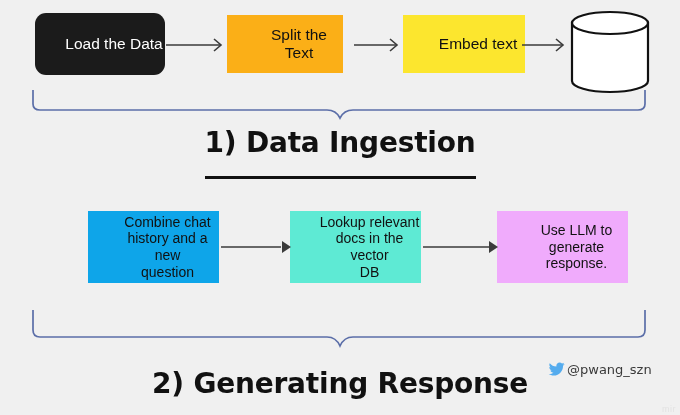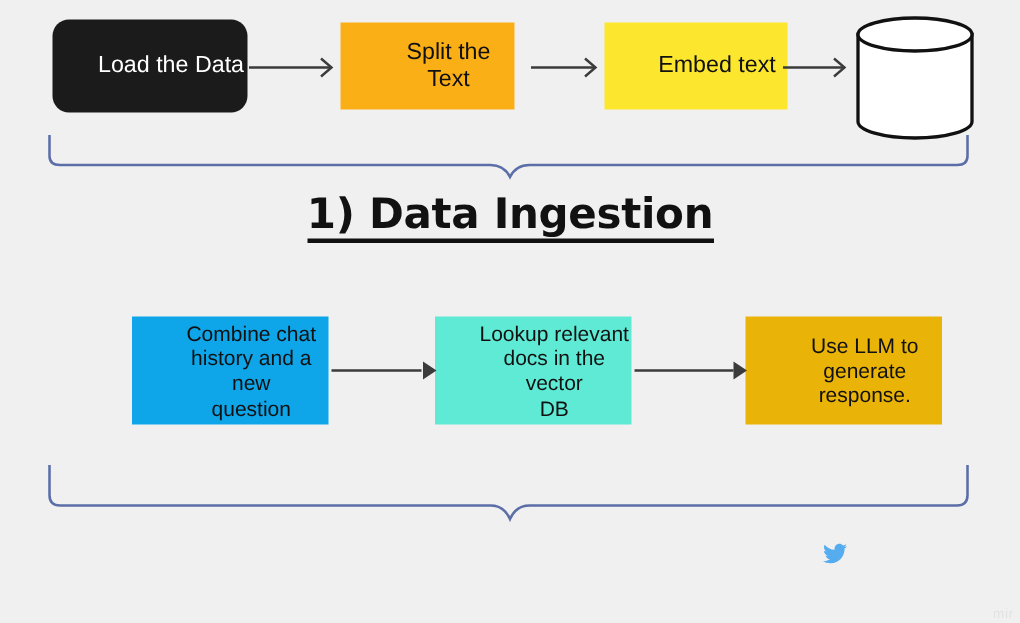--- a/index.html
+++ b/index.html
@@ -107,21 +107,21 @@
     width: 131px;
     height: 72px;
     background: #5eead4;
     font-size: 14px;
   }
   .n-usellm {
     left: 497px;
     top: 211px;
     width: 131px;
     height: 72px;
-    background: #eab308;
+    background: #f0abfc;
     font-size: 14px;
   }
 
   
   .connector {
     position: absolute;
     left: 0;
     top: 0;
     width: 680px;
     height: 415px;
@@ -134,21 +134,21 @@
     width: 680px;
     text-align: center;
     font-family: "DejaVu Sans", sans-serif;
     font-weight: bold;
     font-size: 28px;
     color: #111111;
     letter-spacing: -0.2px;
   }
   .section-title span {
     border-bottom: 3px solid #111111;
-    padding-bottom: 0;
+    padding-bottom: 17px;
   }
   .t-one { top: 126px; }
   .t-two { top: 367px; }
 
   
   .handle {
     position: absolute;
     left: 548px;
     top: 362px;
     display: flex;
@@ -232,28 +232,32 @@
     <polygon points="282,241 291,247 282,253" fill="#3b3b3b"></polygon>
     <polygon points="489,241 498,247 489,253" fill="#3b3b3b"></polygon>
 
     <path d="M33,310 L33,330 Q33,337 40,337 L327,337 Q336,337 340,346 Q344,337 353,337 L638,337 Q645,337 645,330 L645,310" fill="none" stroke="#5b6ea8" stroke-width="1.7"></path>
   </svg>
 
   <div class="section-title t-one">
     <span>1) Data Ingestion</span>
   </div>
 
+  <div class="section-title t-two">
+    <span>2) Generating Response</span>
+  </div>
 
   <div class="handle">
     <span>
       <svg width="17" height="15" viewBox="0 0 24 20">
         <path fill="#55acee" d="M23.5,2.4c-0.9,0.4-1.8,0.6-2.8,0.8c1-0.6,1.8-1.6,2.1-2.7c-0.9,0.6-2,1-3.1,1.2
           C18.9,0.7,17.7,0.1,16.4,0.1c-2.5,0-4.6,2.1-4.6,4.6c0,0.4,0,0.7,0.1,1.1C8.1,5.6,4.7,3.8,2.5,1C2.1,1.7,1.9,2.5,1.9,3.3
           c0,1.6,0.8,3,2,3.8C3.1,7.1,2.4,6.9,1.8,6.6c0,0,0,0,0,0.1c0,2.2,1.6,4.1,3.7,4.5c-0.4,0.1-0.8,0.2-1.2,0.2c-0.3,0-0.6,0-0.9-0.1
           c0.6,1.8,2.3,3.2,4.3,3.2c-1.6,1.2-3.6,2-5.7,2c-0.4,0-0.7,0-1.1-0.1c2,1.3,4.5,2.1,7.1,2.1c8.5,0,13.2-7.1,13.2-13.2
           c0-0.2,0-0.4,0-0.6C22.1,4.2,22.9,3.4,23.5,2.4z"></path>
       </svg>
     </span>
+    <span>@pwang_szn</span>
   </div>
 
   <div class="corner-mark">mir</div>
 
 </div>
 
 </body></html>

